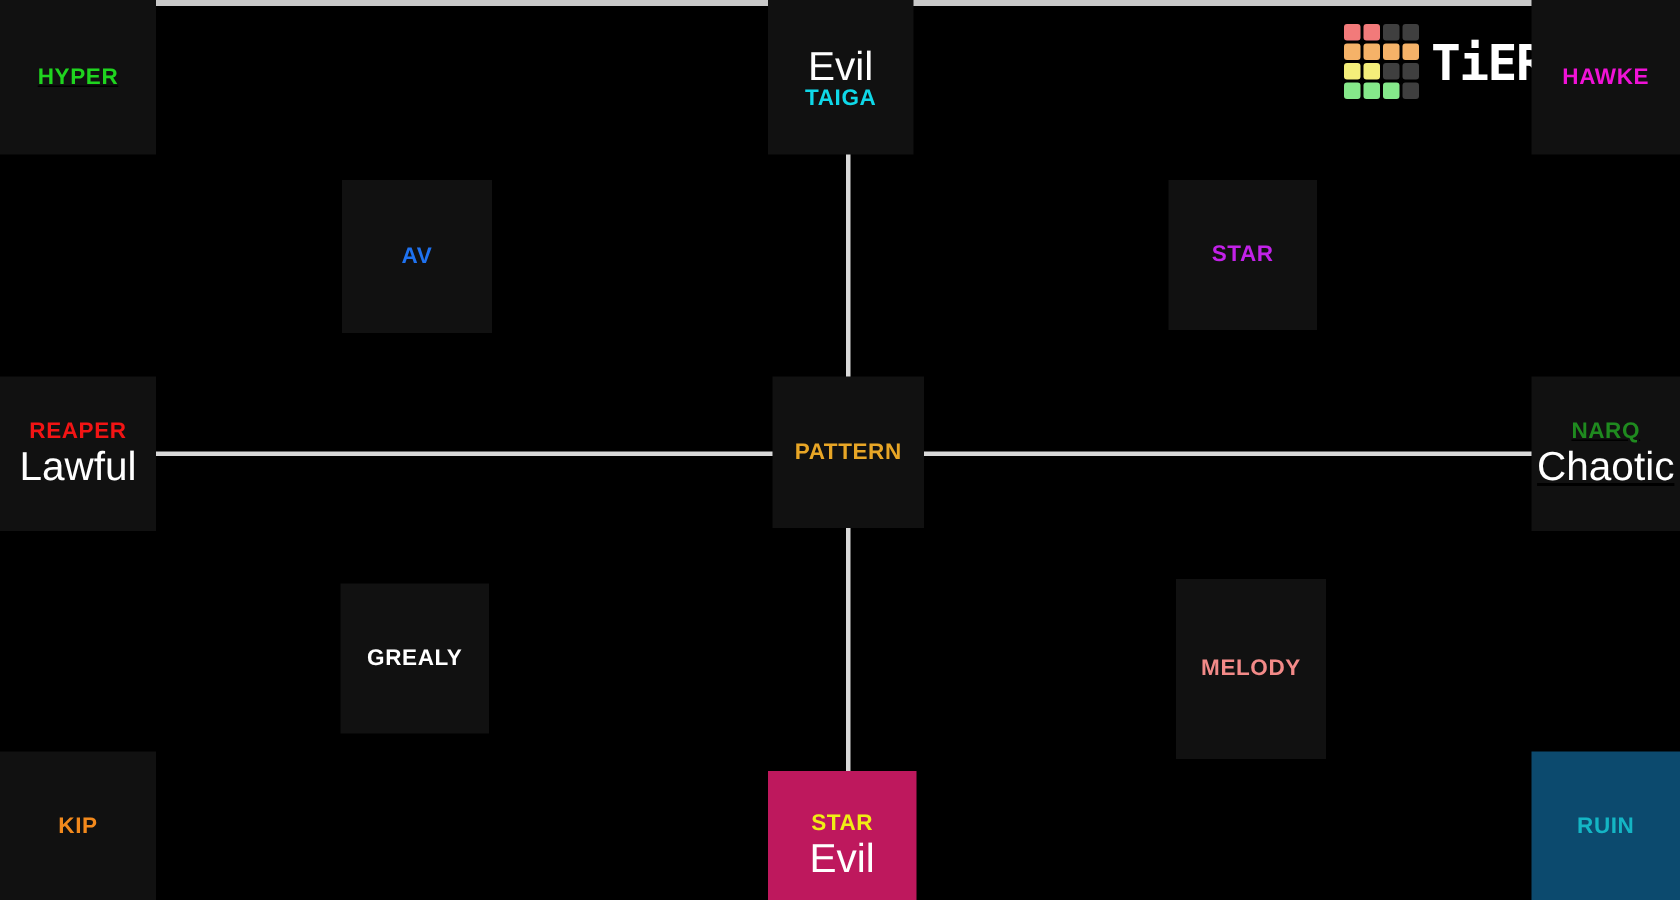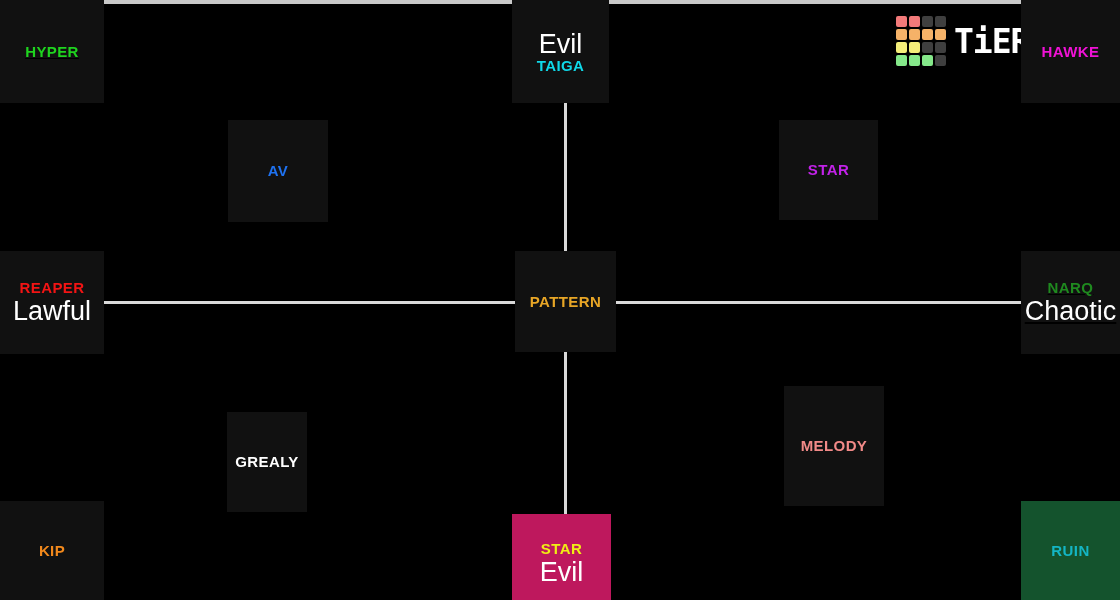--- a/index.html
+++ b/index.html
@@ -80,21 +80,21 @@
 
   .cell.edge-top  { left: 512px; top: 0;     width: 97px;  height: 103px; }
   .cell.edge-bot  { left: 512px; top: 501px; width: 99px;  height: 99px; }
   .cell.edge-left { left: 0;     top: 251px; width: 104px; height: 103px; }
   .cell.edge-right{ left: 1021px;top: 251px; width: 99px;  height: 103px; text-decoration: underline; }
 
   .cell.center    { left: 515px; top: 251px; width: 101px; height: 101px; }
 
   .cell.q-tl { left: 228px; top: 120px; width: 100px; height: 102px; }
   .cell.q-tr { left: 779px; top: 120px; width: 99px;  height: 100px; }
-  .cell.q-bl { left: 227px; top: 389px; width: 80px;  height: 100px; margin-top: 23px; }
+  .cell.q-bl { left: 227px; top: 389px; width: 99px;  height: 100px; }
   .cell.q-br { left: 784px; top: 386px; width: 100px; height: 120px; }
 
   
   .cell.stack { justify-content: center; }
 
   
   .watermark {
     position: absolute;
     left: 896px;
     top: 16px;
@@ -182,21 +182,21 @@
 
   <div class="cell corner-bl" style="background: rgb(17, 17, 17); justify-content: center;">
     <span class="item-label" style="color: rgb(242, 137, 28);">KIP</span>
   </div>
 
   <div class="cell edge-bot stack" style="background: #be185d; margin-top: 13px;">
     <span class="item-label" style="color: rgb(240, 238, 20);">STAR</span>
     <span class="axis-word" style="color: rgb(255, 255, 255);">Evil</span>
   </div>
 
-  <div class="cell corner-br" style="background: #14532d;">
+  <div class="cell corner-br" style="background: #0c4a6e;">
     <span class="item-label" style="color: rgb(20, 181, 196);">RUIN</span>
   </div>
 
   <div class="watermark">
     <div class="wm-grid">
         <i style="background: rgb(242, 122, 122);"></i>
         <i style="background: rgb(242, 122, 122);"></i>
         <i style="background: rgb(63, 63, 63);"></i>
         <i style="background: rgb(63, 63, 63);"></i>
         <i style="background: rgb(245, 178, 104);"></i>

